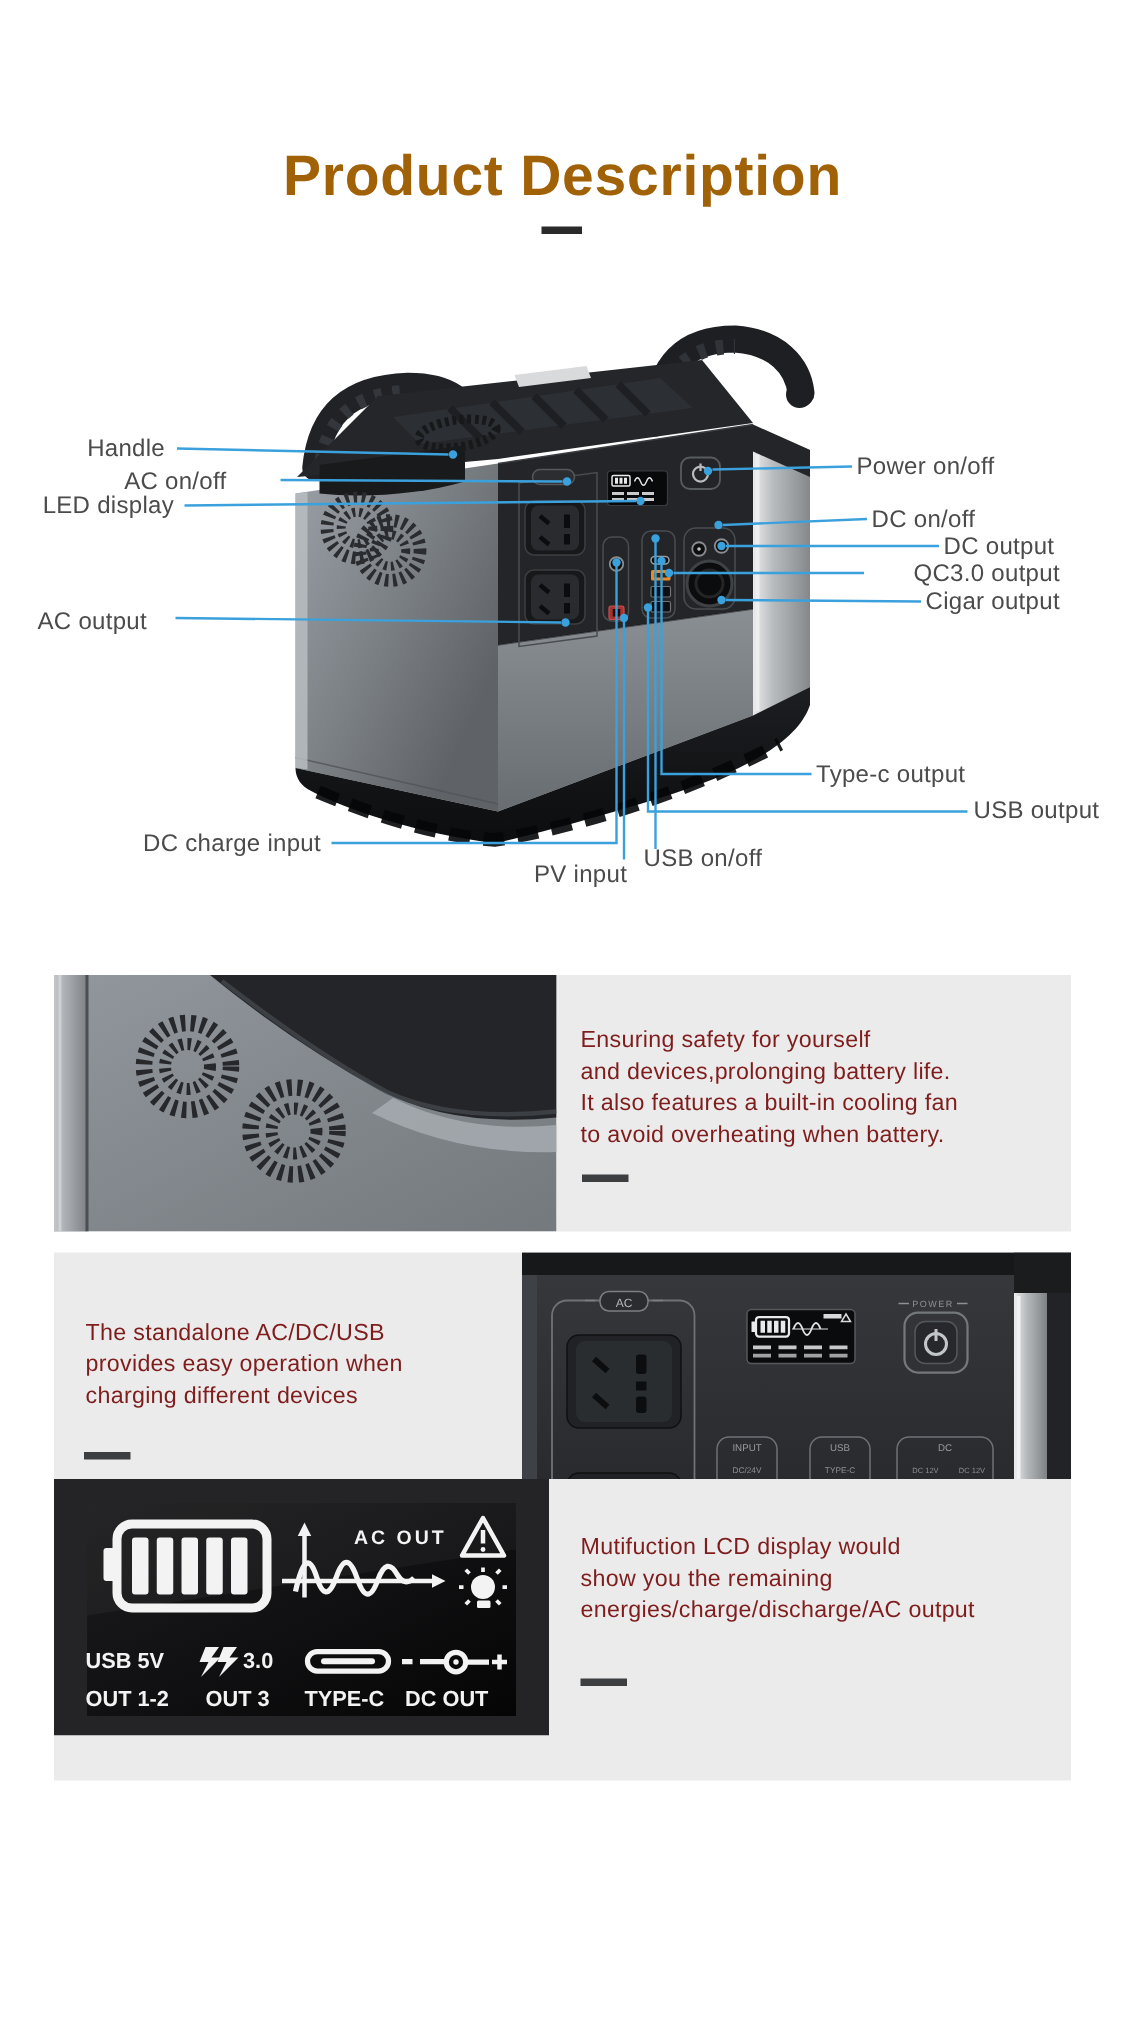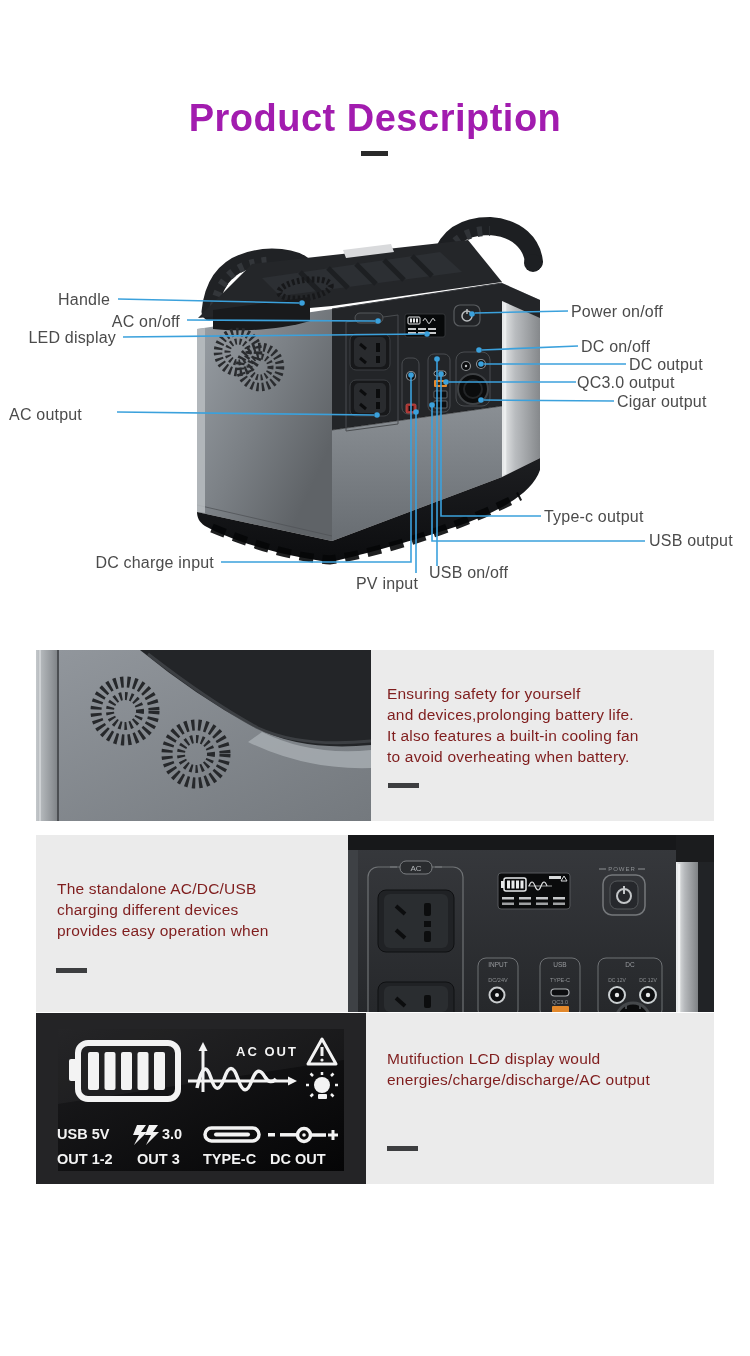--- a/index.html
+++ b/index.html
@@ -1,19 +1,19 @@
 <!DOCTYPE html>
 <html><head>
 <meta charset="utf-8">
 <style>
   html,body{margin:0;padding:0;background:#fff;}
   .page{position:relative;width:750px;height:1356px;background:#fff;overflow:hidden;
         font-family:"Liberation Sans","DejaVu Sans",sans-serif;}
   .title{position:absolute;top:97px;left:0;width:750px;text-align:center;margin:0;
-         font-size:38px;font-weight:700;color:#a21caf;letter-spacing:0.5px;}
+         font-size:38px;font-weight:700;color:#a16207;letter-spacing:0.5px;}
   .title-dash{position:absolute;top:151px;left:50%;margin-left:-14px;width:27px;height:5px;background:#2a2a2a;}
   .hero{position:absolute;top:185px;left:0;width:747px;height:435px;}
   .hero svg{position:absolute;top:0;left:0;}
   .co{position:absolute;font-size:16px;color:#4b4b4b;white-space:nowrap;letter-spacing:0.2px;line-height:19px;}
   .sec{position:absolute;left:36px;width:678px;background:#ebebeb;}
   .sec svg{position:absolute;top:0;display:block;}
   .sec-text{position:absolute;}
   .tl{font-size:15.5px;color:#7f1d1d;line-height:21px;letter-spacing:0.2px;white-space:nowrap;}
   .text-dash{width:31px;height:5px;background:#3d3e40;position:absolute;}
 </style>
@@ -201,27 +201,27 @@
           <circle cx="481" cy="400" r="2.8"></circle>
         <circle cx="441" cy="374" r="2.8"></circle>
           <circle cx="432" cy="405" r="2.8"></circle>
           <circle cx="437" cy="359" r="2.8"></circle>
         <circle cx="416" cy="412" r="2.8"></circle>
           <circle cx="411" cy="375" r="2.8"></circle>
       </g>
     </svg>
 
     <div class="co" style="top:105px;right:637px">Handle</div>
-    <div class="co" style="top:127px;right:567px">AC on/off</div>
+    <div class="co" style="top:127px;right:596px">AC on/off</div>
     <div class="co" style="top:143px;right:631px">LED display</div>
-    <div class="co" style="top:220px;right:665px">AC output</div>
+    <div class="co" style="top:220px;right:649px">AC output</div>
     <div class="co" style="top:117px;left:571px">Power on/off</div>
     <div class="co" style="top:152px;left:581px">DC on/off</div>
     <div class="co" style="top:170px;left:629px">DC output</div>
-    <div class="co" style="top:188px;left:577px">QC3.0 output</div>
+    <div class="co" style="top:188px;left:609px">QC3.0 output</div>
     <div class="co" style="top:207px;left:617px">Cigar output</div>
     <div class="co" style="top:322px;left:544px">Type-c output</div>
     <div class="co" style="top:346px;left:649px">USB output</div>
     <div class="co" style="top:368px;right:533px">DC charge input</div>
     <div class="co" style="top:389px;left:356px">PV input</div>
     <div class="co" style="top:378px;left:429px">USB on/off</div>
   </div>
 
   <section class="sec" style="top:650px;height:171px">
     <svg width="335" height="171" viewBox="36 650 335 171" style="left:0">
@@ -255,22 +255,22 @@
       <div class="tl">and devices,prolonging battery life.</div>
       <div class="tl">It also features a built-in cooling fan</div>
       <div class="tl">to avoid overheating when battery.</div>
     </div>
     <div class="text-dash" style="left:352px;top:133px"></div>
   </section>
 
   <section class="sec" style="top:835px;height:177px">
     <div class="sec-text" style="left:21px;top:43px">
       <div class="tl">The standalone AC/DC/USB</div>
+      <div class="tl">provides easy operation when</div>
       <div class="tl">charging different devices</div>
-      <div class="tl">provides easy operation when</div>
     </div>
     <div class="text-dash" style="left:20px;top:133px"></div>
 
     <svg width="366" height="177" viewBox="348 835 366 177" style="left:312px">
       <defs>
         <linearGradient id="gS2" x1="0" y1="0" x2="0" y2="1">
           <stop offset="0" stop-color="#37393d"></stop>
             <stop offset="1" stop-color="#26282b"></stop>
         </linearGradient>
         <linearGradient id="gPillar2" x1="0" y1="0" x2="1" y2="0">
@@ -368,21 +368,21 @@
         <path d="M626,1004 v5 M640,1004 v5" stroke="#45484b" stroke-width="2"></path>
       </g>
 
       <rect x="676" y="862" width="22" height="150" fill="url(#gPillar2)"></rect>
       <path d="M679,864 V1012" stroke="#f4f5f6" stroke-width="2.5" opacity="0.9"></path>
       <rect x="698" y="850" width="16" height="162" fill="#212326"></rect>
       <rect x="676" y="835" width="38" height="27" fill="#1b1c1e"></rect>
     </svg>
   </section>
 
-  <section class="sec" style="top:1013px;height:171px">
+  <section class="sec" style="top:986px;height:201px">
     <svg width="330" height="171" viewBox="36 1025 330 171" style="left:0">
       <defs>
         <linearGradient id="gScr" x1="0" y1="0" x2="1" y2="1">
           <stop offset="0" stop-color="#1d1d1f"></stop>
             <stop offset="1" stop-color="#050506"></stop>
         </linearGradient>
       </defs>
       <rect x="36" y="1025" width="330" height="171" fill="#242426"></rect>
       <rect x="58" y="1041" width="286" height="142" fill="url(#gScr)"></rect>
       <polygon points="58,1041 344,1041 344,1072 58,1116" fill="#ffffff" opacity="0.04"></polygon>
@@ -445,18 +445,19 @@
       </g>
 
       <text x="57" y="1176" font-size="14.5" font-weight="bold" fill="#f3f3f3">OUT 1-2</text>
       <text x="137" y="1176" font-size="14.5" font-weight="bold" fill="#f3f3f3">OUT 3</text>
       <text x="203" y="1176" font-size="14.5" font-weight="bold" fill="#f3f3f3">TYPE-C</text>
       <text x="270" y="1176" font-size="14.5" font-weight="bold" fill="#f3f3f3">DC OUT</text>
     </svg>
 
     <div class="sec-text" style="left:351px;top:35px">
       <div class="tl">Mutifuction LCD display would</div>
+      <div class="tl">show you the remaining</div>
       <div class="tl">energies/charge/discharge/AC output</div>
     </div>
     <div class="text-dash" style="left:351px;top:133px"></div>
   </section>
 
 </div>
 
 </body></html>

